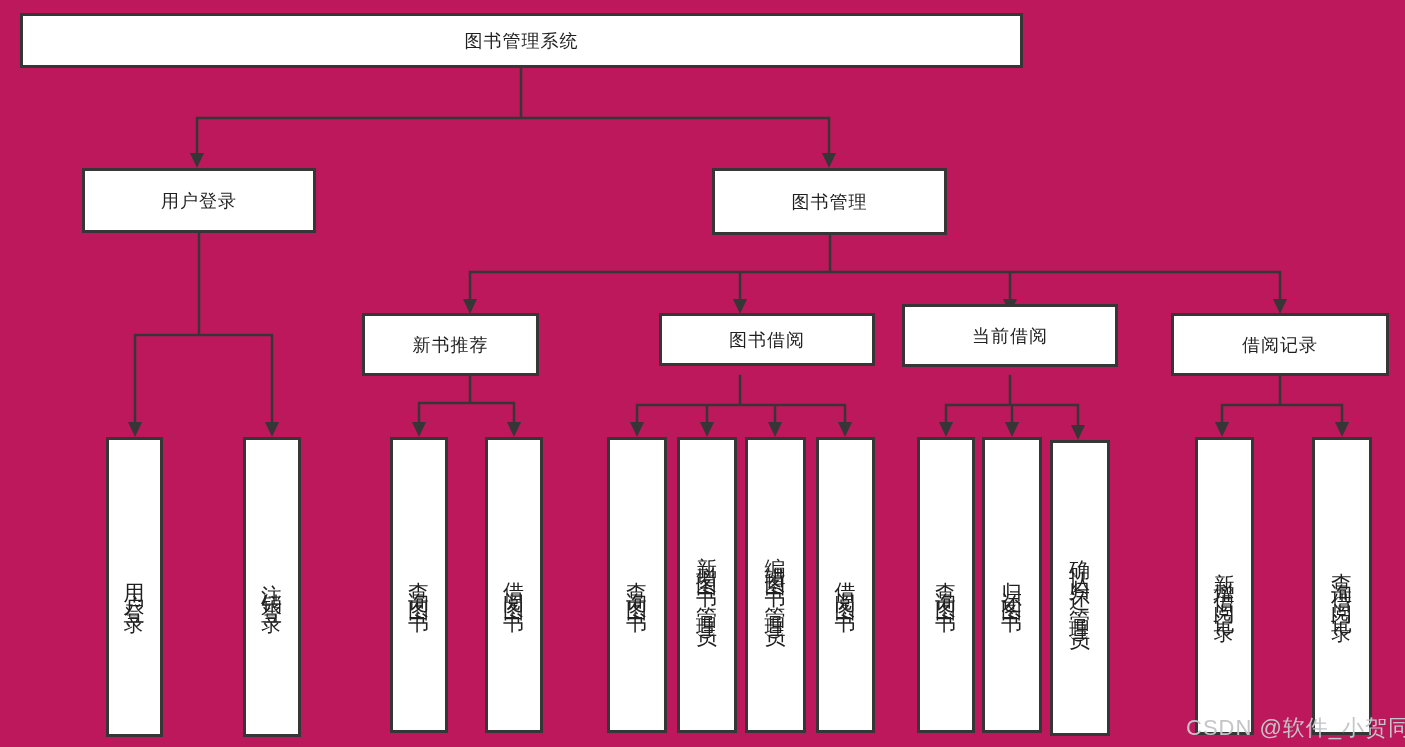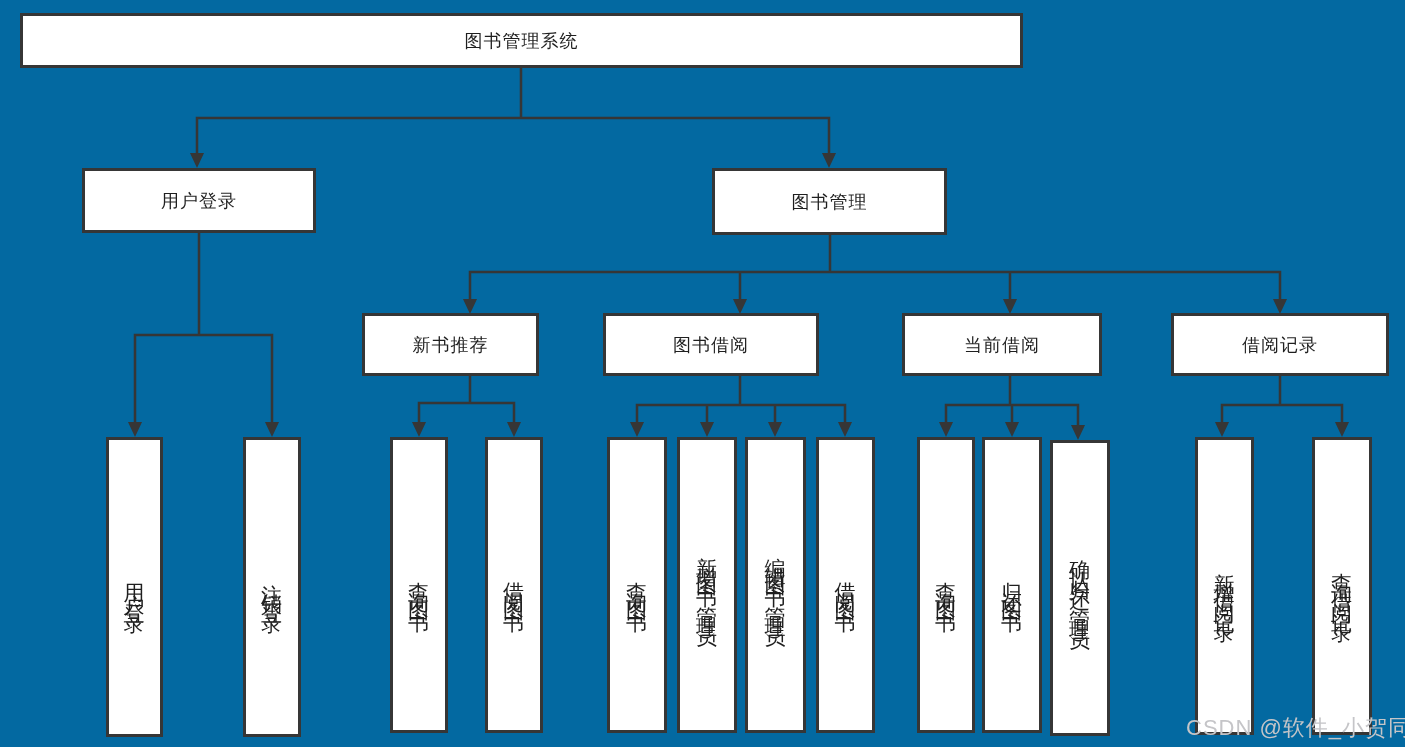--- a/index.html
+++ b/index.html
@@ -1,17 +1,17 @@
 <!DOCTYPE html>
 <html><head>
 <meta charset="utf-8">
 <style>
   html,body{margin:0;padding:0;background:#ffffff;}
   body{font-family:"Liberation Sans","DejaVu Sans",sans-serif;}
-  #stage{position:relative;width:1405px;height:747px;background:#0369a1;overflow:hidden;}
+  #stage{position:relative;width:1405px;height:747px;background:#be185d;overflow:hidden;}
   #connectors{position:absolute;left:0;top:0;width:1405px;height:747px;pointer-events:none;}
   .box{
     position:absolute;
     box-sizing:border-box;
     border:3px solid #363636;
     background:#ffffff;
     color:#1f1f1f;
     display:flex;
     align-items:center;
     justify-content:center;
@@ -81,22 +81,22 @@
       <polygon class="ah" points="1335,422 1349,422 1342,437"></polygon>
     </g>
   </svg>
 
   <div class="box h" style="left:20px;top:13px;width:1003px;height:55px">图书管理系统</div>
 
   <div class="box h" style="left:82px;top:168px;width:234px;height:65px">用户登录</div>
   <div class="box h" style="left:712px;top:168px;width:235px;height:67px">图书管理</div>
 
   <div class="box h" style="left:362px;top:313px;width:177px;height:63px">新书推荐</div>
-  <div class="box h" style="left:603px;top:313px;width:216px;height:63px">图书借阅</div>
-  <div class="box h" style="left:902px;top:313px;width:200px;height:63px">当前借阅</div>
+  <div class="box h" style="left:659px;top:313px;width:216px;height:53px">图书借阅</div>
+  <div class="box h" style="left:902px;top:304px;width:216px;height:63px">当前借阅</div>
   <div class="box h" style="left:1171px;top:313px;width:218px;height:63px">借阅记录</div>
 
   <div class="box v" style="left:106px;top:437px;width:57px;height:300px">用户登录</div>
   <div class="box v" style="left:243px;top:437px;width:58px;height:300px">注销登录</div>
 
   <div class="box v" style="left:390px;top:437px;width:58px;height:296px">查询图书</div>
   <div class="box v" style="left:485px;top:437px;width:58px;height:296px">借阅图书</div>
 
   <div class="box v" style="left:607px;top:437px;width:60px;height:296px">查询图书</div>
   <div class="box v" style="left:677px;top:437px;width:60px;height:296px">新增图书（管理员）</div>

